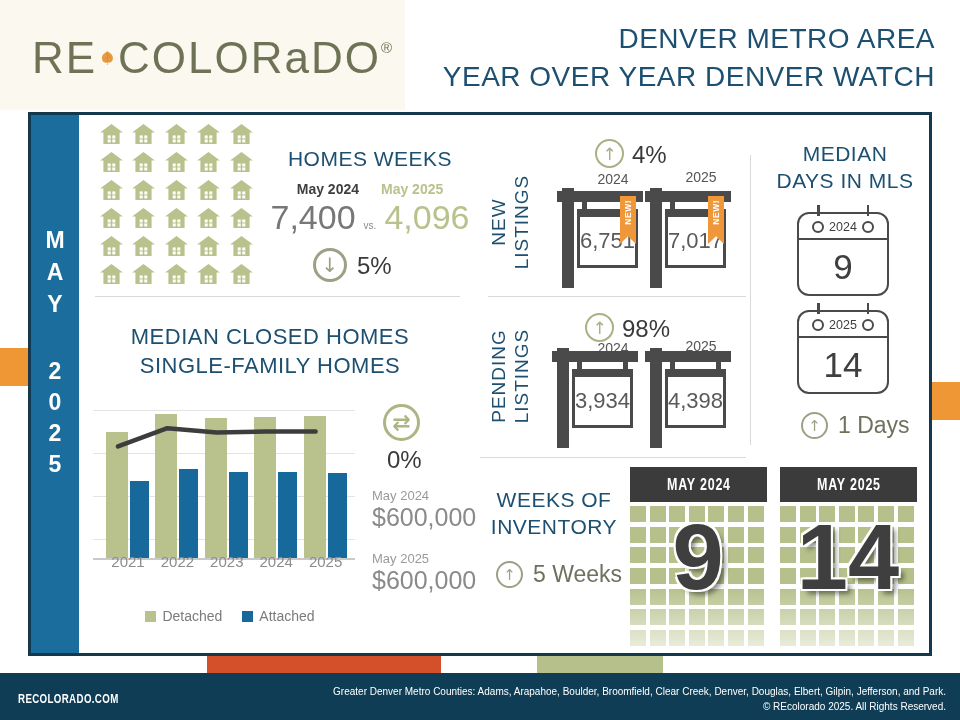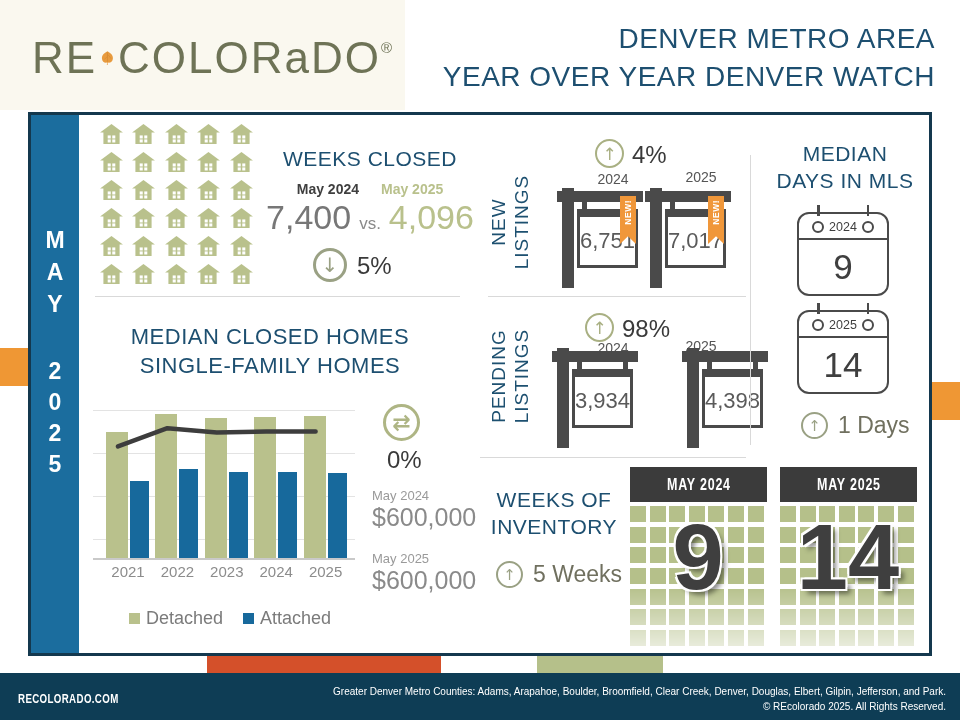--- a/index.html
+++ b/index.html
@@ -29,29 +29,29 @@
   .circ { border-radius:50%; display:flex; align-items:center; justify-content:center; font-family:"DejaVu Sans", sans-serif; }
   .pct { color:#3a3a3a; font-size:24px; }
 
   
   .houses { left:100px; top:124px; width:162px; height:170px; display:grid; grid-template-columns:repeat(5,1fr); grid-auto-rows:28px; }
   .houses svg { width:23px; height:20px; }
   .hc-labels { display:flex; gap:22px; justify-content:center; font-size:14px; font-weight:bold; }
   .hc-values { display:flex; gap:8px; align-items:baseline; justify-content:center; }
   .big-num { font-size:34px; color:#777; }
   .big-num.olive { color:#b9c18c; }
-  .vs { font-size:17px; color:#8a8a8a; }
+  .vs { font-size:10px; color:#8a8a8a; }
 
   
   .plot { left:93px; top:403px; width:262px; height:157px; border-bottom:2px solid #c9c9c9; }
   .gridline { position:absolute; left:0; width:100%; height:1px; background:#e3e3e3; }
   .bar { position:absolute; bottom:0; }
-  .xlabel { position:absolute; top:160px; width:60px; text-align:center; font-size:15px; color:#8c8c8c; }
+  .xlabel { position:absolute; top:150px; width:60px; text-align:center; font-size:15px; color:#8c8c8c; }
   .legend { left:110px; top:608px; width:240px; display:flex; gap:20px; justify-content:center; }
-  .legend-item { display:flex; align-items:center; gap:6px; font-size:18px; color:#7b7b7b; }
+  .legend-item { display:flex; align-items:center; gap:6px; font-size:14px; color:#7b7b7b; }
   .legend-sw { width:11px; height:11px; display:inline-block; }
   .price-label { font-size:13px; color:#9a9a9a; }
   .price-value { font-size:25px; color:#8a8a8a; }
 
   
   .vert-label { color:#1d5070; font-size:19px; font-weight:500; letter-spacing:1px; text-align:center; line-height:23px; transform:rotate(-90deg); width:160px; }
   .sign { position:absolute; width:100px; height:105px; }
   .sign .post { position:absolute; left:17px; top:0; width:12px; height:100px; background:#4a4a4a; }
   .sign .crossbar { position:absolute; left:12px; top:3px; width:86px; height:11px; background:#4a4a4a; }
   .sign .nub { position:absolute; top:14px; width:5px; height:9px; background:#4a4a4a; }
@@ -356,21 +356,21 @@
     </svg>
     <svg viewBox="0 0 24 21">
       <polygon points="12,0 24,9 0,9" fill="#b9c18c"></polygon>
       <rect x="3.5" y="8" width="17" height="13" fill="#b9c18c"></rect>
       <rect x="8" y="12" width="3.2" height="3.2" fill="#fff"></rect>
       <rect x="12.8" y="12" width="3.2" height="3.2" fill="#fff"></rect>
       <rect x="8" y="16.2" width="3.2" height="3.2" fill="#fff"></rect>
       <rect x="12.8" y="16.2" width="3.2" height="3.2" fill="#fff"></rect>
     </svg>
   </div>
-<div class="abs sec-title" style="left:270px;top:145px;width:200px;">WEEKS CLOSED</div>
+<div class="abs sec-title" style="left:270px;top:145px;width:200px;">HOMES WEEKS</div>
 <div class="abs hc-labels" style="left:270px;top:181px;width:200px;">
   <span style="color:#3f3f3f;">May 2024</span>
   <span style="color:#b9c18c;">May 2025</span>
 </div>
 <div class="abs hc-values" style="left:255px;top:198px;width:230px;">
   <span class="big-num">7,400</span>
   <span class="vs">vs.</span>
   <span class="big-num olive">4,096</span>
 </div>
 <div class="abs circ" style="left:313px;top:248px;width:34px;height:34px;border:3px solid #9aa184;color:#9aa184;font-size:20px;">↓</div>
@@ -465,21 +465,21 @@
 <div class="abs yr-label" style="left:666px;top:338px;">2025</div>
 
 <div class="sign" style="left:540px;top:348px;">
   <div class="post"></div>
   <div class="crossbar"></div>
   <div class="nub" style="left:37px;"></div>
   <div class="nub" style="left:83px;"></div>
   <div class="rail"></div>
   <div class="board">3,934</div>
 </div>
-<div class="sign" style="left:670px;top:348px;">
+<div class="sign" style="left:633px;top:348px;">
   <div class="post"></div>
   <div class="crossbar"></div>
   <div class="nub" style="left:37px;"></div>
   <div class="nub" style="left:83px;"></div>
   <div class="rail"></div>
   <div class="board">4,398</div>
 </div>
 <div class="abs divider-h" style="left:480px;top:457px;width:266px;"></div>
 <div class="abs divider-v" style="left:750px;top:155px;height:290px;"></div>
 

